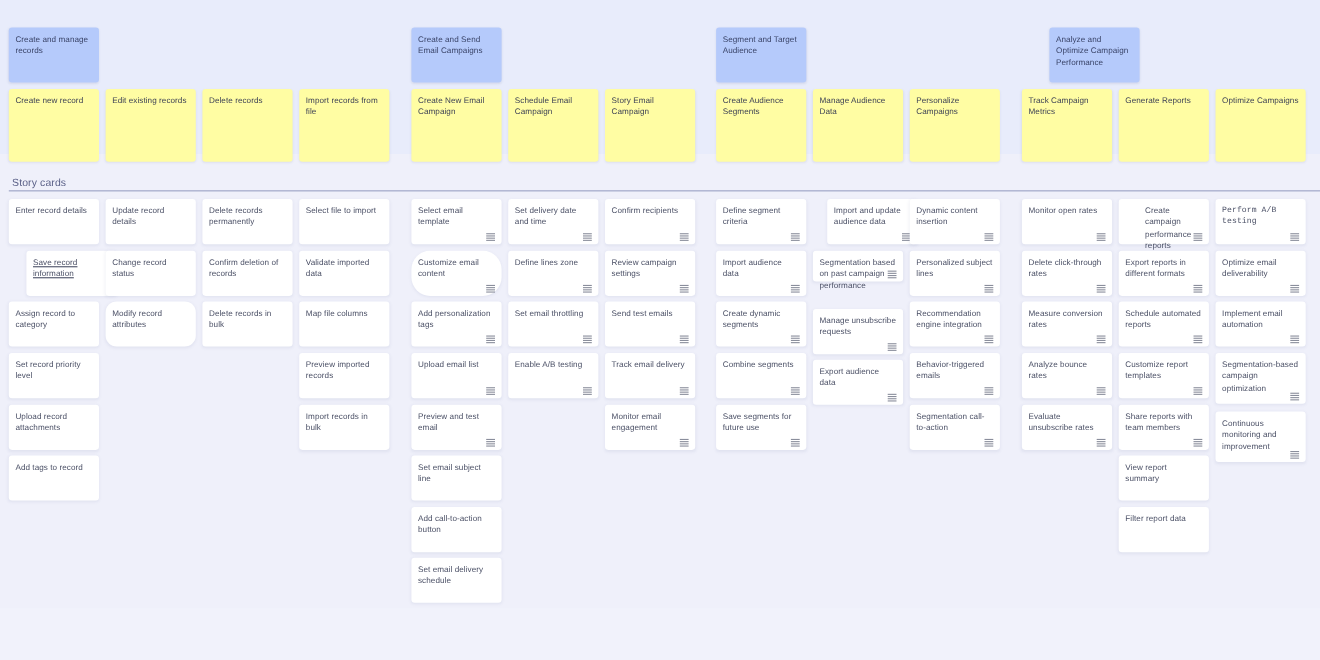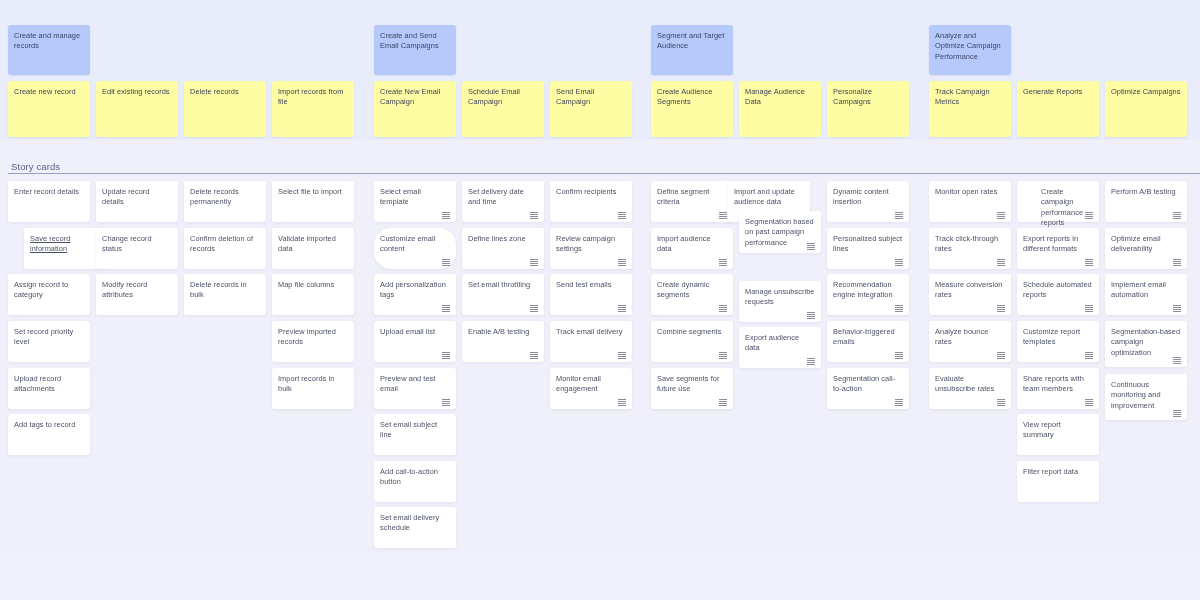--- a/index.html
+++ b/index.html
@@ -28,21 +28,21 @@
     letter-spacing: 0.05px;
   }
   .epic {
     background: #b5cafb;
     height: 50px;
     color: #3a4468;
     box-shadow: 0 1px 2px rgba(80,90,140,0.12);
   }
   .feature {
     background: #fffda3;
-    height: 56px;
+    height: 66px;
     color: #3e4255;
     box-shadow: 0 1px 2px rgba(80,90,140,0.10);
   }
   .story {
     background: #ffffff;
     color: #4b5066;
     height: 41px;
     box-shadow: 0 1px 3px rgba(90,100,150,0.10);
   }
   .story .menu {
@@ -66,49 +66,49 @@
 <body>
 
 <div class="top-band"></div>
 <div class="story-band"></div>
 
 <div id="board">
 
   <div class="card epic" style="left:8px;top:25px;"><span>Create and manage records</span></div>
   <div class="card epic" style="left:374px;top:25px;"><span>Create and Send Email Campaigns</span></div>
   <div class="card epic" style="left:651px;top:25px;"><span>Segment and Target Audience</span></div>
-  <div class="card epic" style="left:929px;top:25px;"><span>Analyze and Optimize Campaign Performance</span></div>
+  <div class="card epic" style="left:954px;top:25px;"><span>Analyze and Optimize Campaign Performance</span></div>
 
   <div class="card feature" style="left:8px;top:81px;"><span>Create new record</span></div>
   <div class="card feature" style="left:96px;top:81px;"><span>Edit existing records</span></div>
   <div class="card feature" style="left:184px;top:81px;"><span>Delete records</span></div>
   <div class="card feature" style="left:272px;top:81px;"><span>Import records from file</span></div>
   <div class="card feature" style="left:374px;top:81px;"><span>Create New Email Campaign</span></div>
   <div class="card feature" style="left:462px;top:81px;"><span>Schedule Email Campaign</span></div>
-  <div class="card feature" style="left:550px;top:81px;"><span>Send Email Campaign</span></div>
+  <div class="card feature" style="left:550px;top:81px;"><span>Story Email Campaign</span></div>
   <div class="card feature" style="left:651px;top:81px;"><span>Create Audience Segments</span></div>
   <div class="card feature" style="left:739px;top:81px;"><span>Manage Audience Data</span></div>
   <div class="card feature" style="left:827px;top:81px;"><span>Personalize Campaigns</span></div>
   <div class="card feature" style="left:929px;top:81px;"><span>Track Campaign Metrics</span></div>
   <div class="card feature" style="left:1017px;top:81px;"><span>Generate Reports</span></div>
   <div class="card feature" style="left:1105px;top:81px;"><span>Optimize Campaigns</span></div>
 
   <div class="section-title">Story cards</div>
   <div class="section-rule"></div>
 
   <div id="stories">
       <div class="card story" style="left: 8px; top: 181px;"><span>Enter record details</span></div>
       <div class="card story" style="left: 24px; top: 228px; text-decoration: underline;"><span>Save record information</span></div>
       <div class="card story" style="left: 8px; top: 274px;"><span>Assign record to category</span></div>
       <div class="card story" style="left: 8px; top: 321px;"><span>Set record priority level</span></div>
       <div class="card story" style="left: 8px; top: 368px;"><span>Upload record attachments</span></div>
       <div class="card story" style="left: 8px; top: 414px;"><span>Add tags to record</span></div>
       <div class="card story" style="left: 96px; top: 181px;"><span>Update record details</span></div>
       <div class="card story" style="left: 96px; top: 228px;"><span>Change record status</span></div>
-      <div class="card story" style="left: 96px; top: 274px;"><span>Modify record attributes</span></div>
+      <div class="card story" style="left: 96px; top: 274px; border-radius: 10px;"><span>Modify record attributes</span></div>
       <div class="card story" style="left: 184px; top: 181px;"><span>Delete records permanently</span></div>
       <div class="card story" style="left: 184px; top: 228px;"><span>Confirm deletion of records</span></div>
       <div class="card story" style="left: 184px; top: 274px;"><span>Delete records in bulk</span></div>
       <div class="card story" style="left: 272px; top: 181px;"><span>Select file to import</span></div>
       <div class="card story" style="left: 272px; top: 228px;"><span>Validate imported data</span></div>
       <div class="card story" style="left: 272px; top: 274px;"><span>Map file columns</span></div>
       <div class="card story" style="left: 272px; top: 321px;"><span>Preview imported records</span></div>
       <div class="card story" style="left: 272px; top: 368px;"><span>Import records in bulk</span></div>
       <div class="card story" style="left: 374px; top: 181px;"><span>Select email template</span><div class="menu">
           <span></span>
@@ -220,27 +220,27 @@
           <span></span>
           <span></span>
           <span></span>
         </div></div>
       <div class="card story" style="left: 651px; top: 368px;"><span>Save segments for future use</span><div class="menu">
           <span></span>
           <span></span>
           <span></span>
           <span></span>
         </div></div>
-      <div class="card story" style="left: 728px; top: 181px;"><span>Import and update audience data</span><div class="menu">
-          <span></span>
-          <span></span>
-          <span></span>
-          <span></span>
-        </div></div>
-      <div class="card story" style="left: 739px; top: 211px; height: 42px;"><span>Segmentation based on past campaign performance</span><div class="menu">
+      <div class="card story" style="left: 752px; top: 181px;"><span>Import and update audience data</span><div class="menu">
+          <span></span>
+          <span></span>
+          <span></span>
+          <span></span>
+        </div></div>
+      <div class="card story" style="left: 739px; top: 228px; height: 28px;"><span>Segmentation based on past campaign performance</span><div class="menu">
           <span></span>
           <span></span>
           <span></span>
           <span></span>
         </div></div>
       <div class="card story" style="left: 739px; top: 281px;"><span>Manage unsubscribe requests</span><div class="menu">
           <span></span>
           <span></span>
           <span></span>
           <span></span>
@@ -280,21 +280,21 @@
           <span></span>
           <span></span>
           <span></span>
         </div></div>
       <div class="card story" style="left: 929px; top: 181px;"><span>Monitor open rates</span><div class="menu">
           <span></span>
           <span></span>
           <span></span>
           <span></span>
         </div></div>
-      <div class="card story" style="left: 929px; top: 228px;"><span>Track click-through rates</span><div class="menu">
+      <div class="card story" style="left: 929px; top: 228px;"><span>Delete click-through rates</span><div class="menu">
           <span></span>
           <span></span>
           <span></span>
           <span></span>
         </div></div>
       <div class="card story" style="left: 929px; top: 274px;"><span>Measure conversion rates</span><div class="menu">
           <span></span>
           <span></span>
           <span></span>
           <span></span>
@@ -336,21 +336,21 @@
           <span></span>
         </div></div>
       <div class="card story" style="left: 1017px; top: 368px;"><span>Share reports with team members</span><div class="menu">
           <span></span>
           <span></span>
           <span></span>
           <span></span>
         </div></div>
       <div class="card story" style="left: 1017px; top: 414px;"><span>View report summary</span></div>
       <div class="card story" style="left: 1017px; top: 461px;"><span>Filter report data</span></div>
-      <div class="card story" style="left: 1105px; top: 181px;"><span>Perform A/B testing</span><div class="menu">
+      <div class="card story" style="left: 1105px; top: 181px; font-family: Liberation Mono, monospace;"><span>Perform A/B testing</span><div class="menu">
           <span></span>
           <span></span>
           <span></span>
           <span></span>
         </div></div>
       <div class="card story" style="left: 1105px; top: 228px;"><span>Optimize email deliverability</span><div class="menu">
           <span></span>
           <span></span>
           <span></span>
           <span></span>

